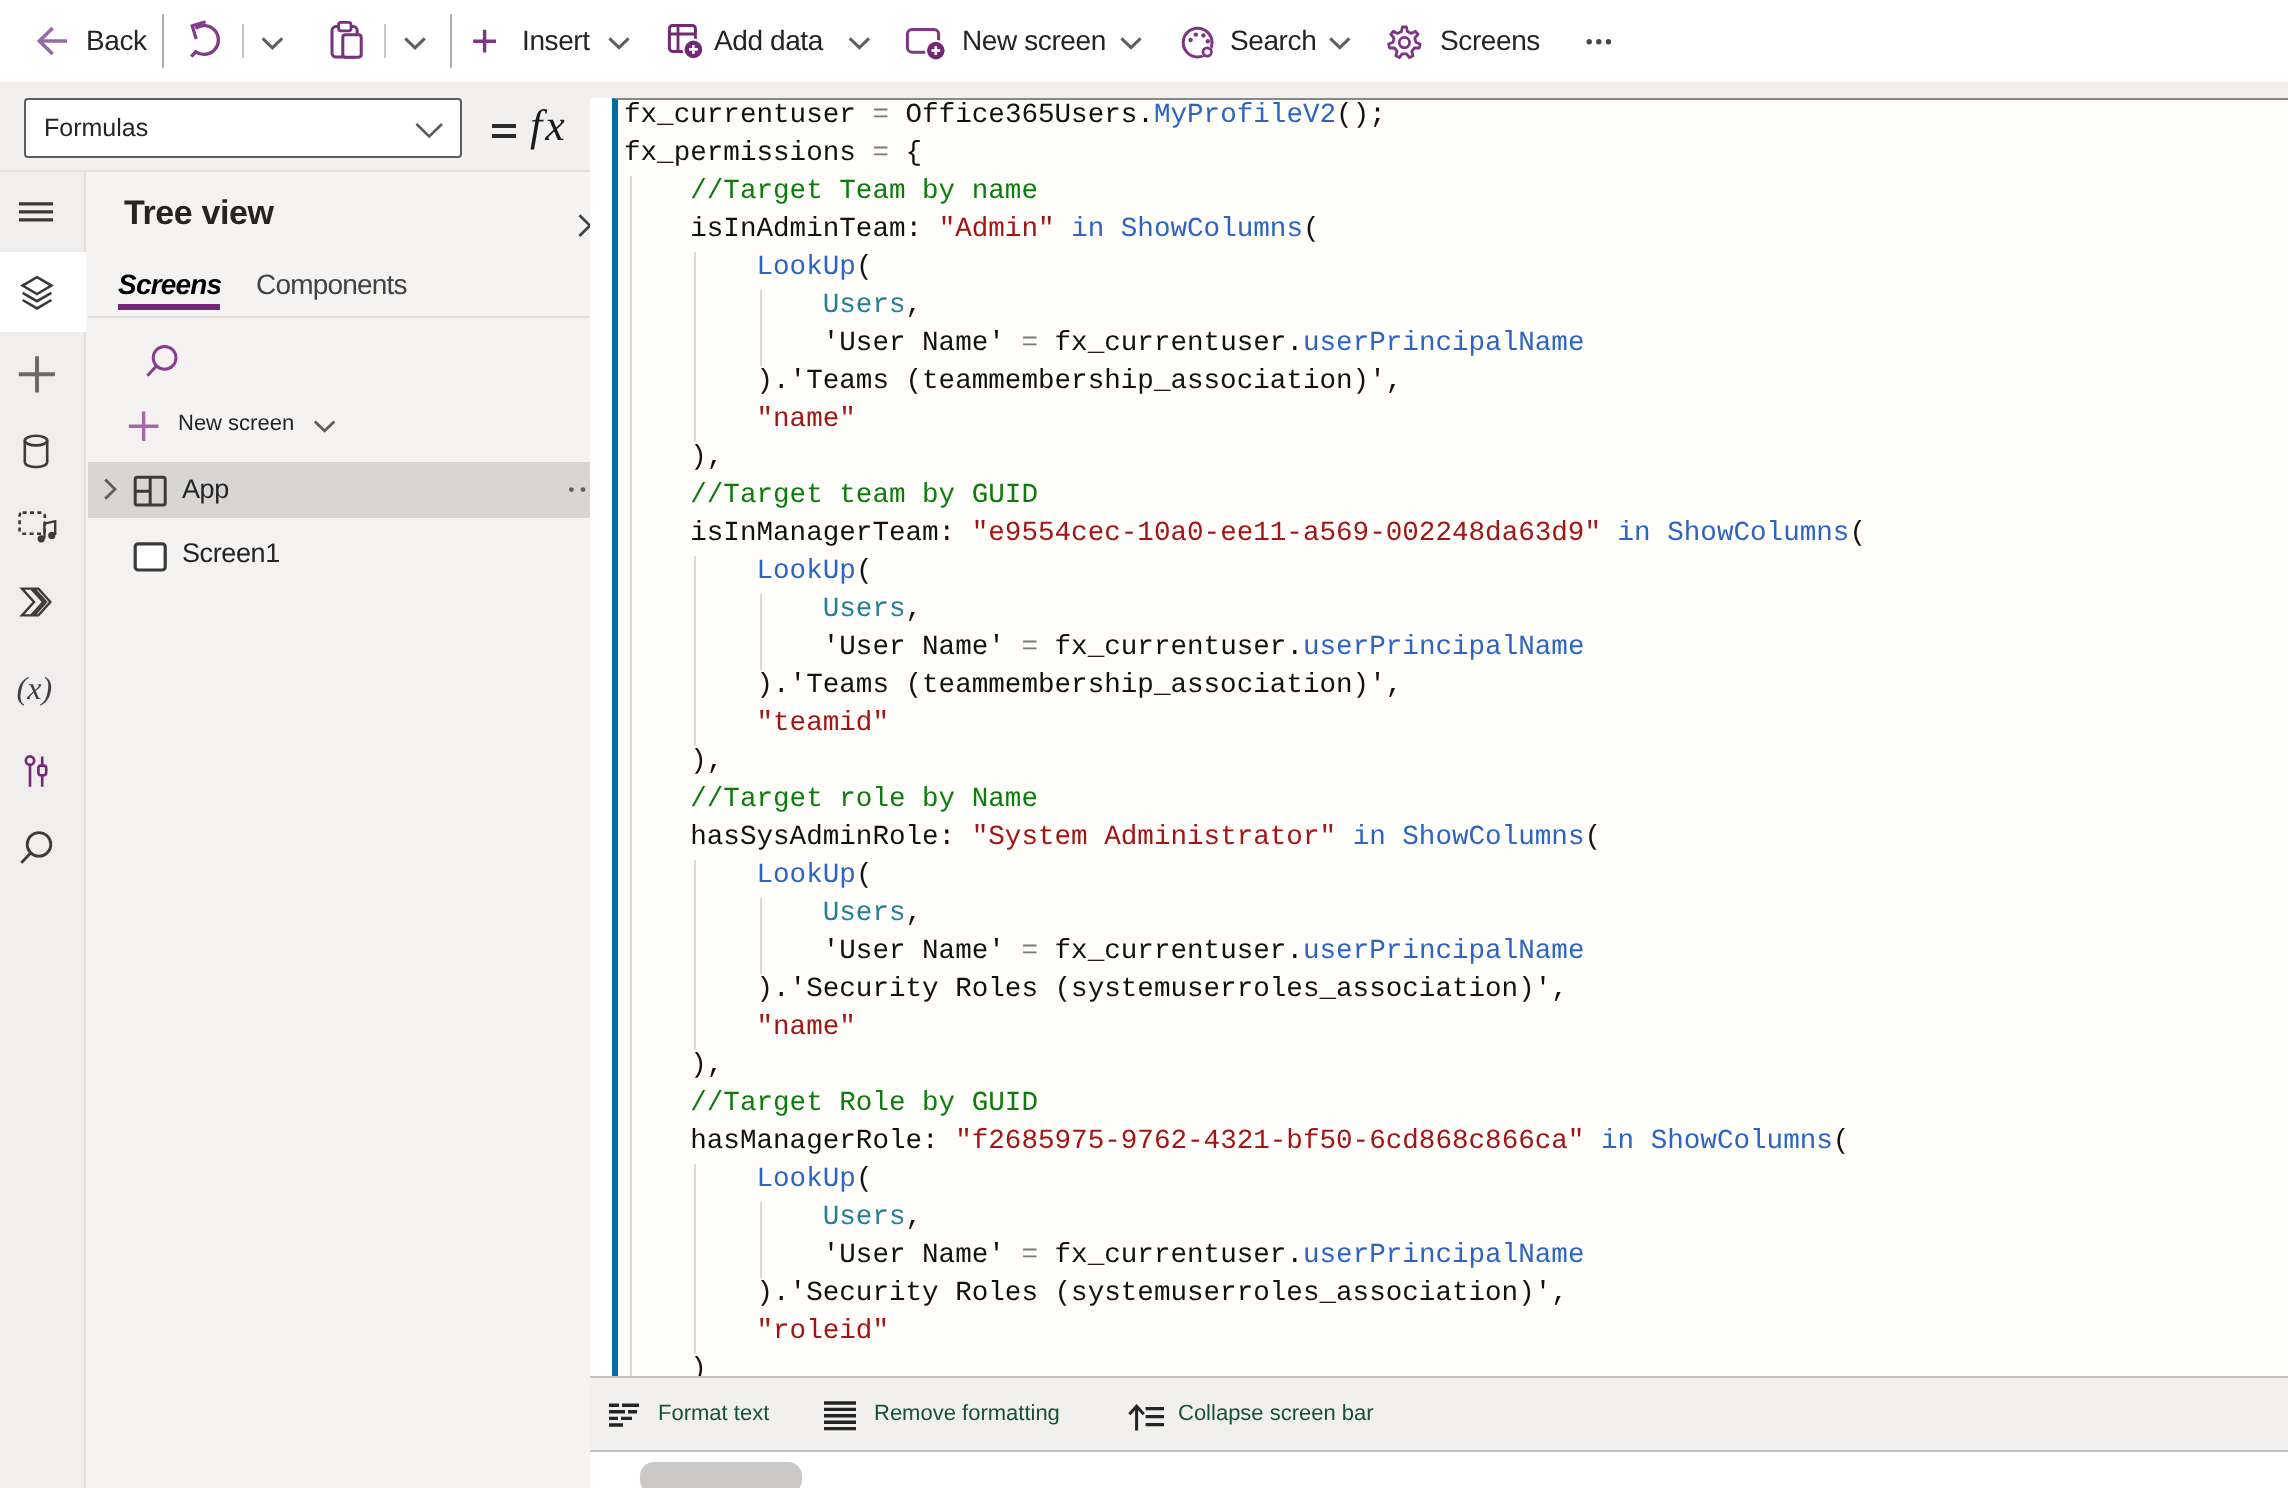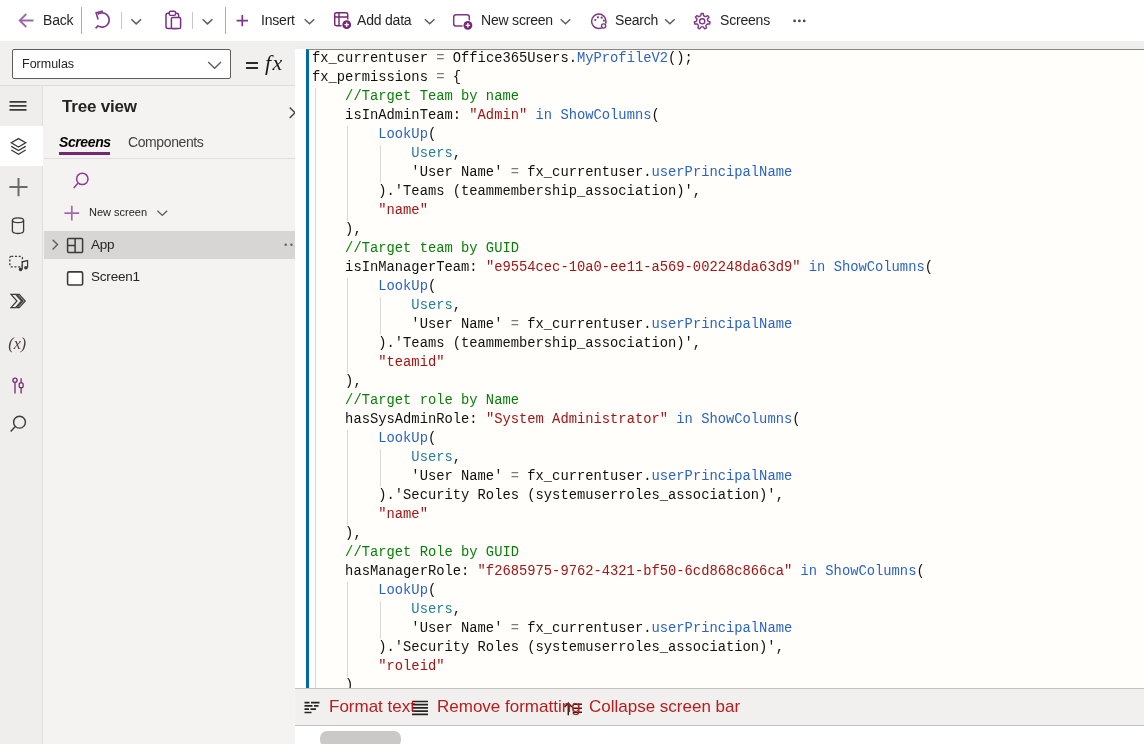--- a/index.html
+++ b/index.html
@@ -45,21 +45,21 @@
   #editor { position:absolute; left:306px; top:49px; width:849px; height:639px;
     background:#fffefa; border-left:3px solid #0369a1; border-top:1px solid #8a8886; overflow:hidden; }
   #code { position:absolute; left:3px; top:-1px; font-family:"Liberation Mono", monospace;
     font-size:13.8px; line-height:19px; white-space:pre; color:#111; }
   .gl { position:absolute; width:1px; background:#d9d9d6; }
   .k { color:#2b64c4; } .s { color:#a31515; } .c { color:#0b7d0b; }
   .t2 { color:#267f99; } .o { color:#7a7a7a; }
   
   #btmbar { position:absolute; left:295px; top:688px; width:849px; height:38px; background:#f1f0ef;
     border-top:1px solid #c4c2c0; border-bottom:1px solid #c4c2c0; }
-  #btmbar .lbl { position:absolute; top:0; height:36px; line-height:36px; font-size:17px; color:#b91c1c; }
+  #btmbar .lbl { position:absolute; top:0; height:36px; line-height:36px; font-size:11px; color:#14532d; }
   #thumb { position:absolute; left:320px; top:731px; width:81px; height:16px;
     background:#cbc9c7; border-radius:7px; }
 </style>
 </head>
 <body>
 <div id="graystrip" style="position:absolute;left:295px;top:41px;width:849px;height:8px;background:#f0efee;"></div>
 <div id="topbar">
 <svg width="1144" height="41" style="position:absolute;left:0;top:0;" fill="none">
   <path d="M33.5 20.5 H20.5 M26.3 14 l-6.6 6.5 6.6 6.5" stroke="#9a68a5" stroke-width="1.8"></path>
   <path d="M97.7 14.2 A7.2 7.2 0 1 1 97.9 25.9 L95.6 28.3" stroke="#823c8a" stroke-width="1.7"></path>

